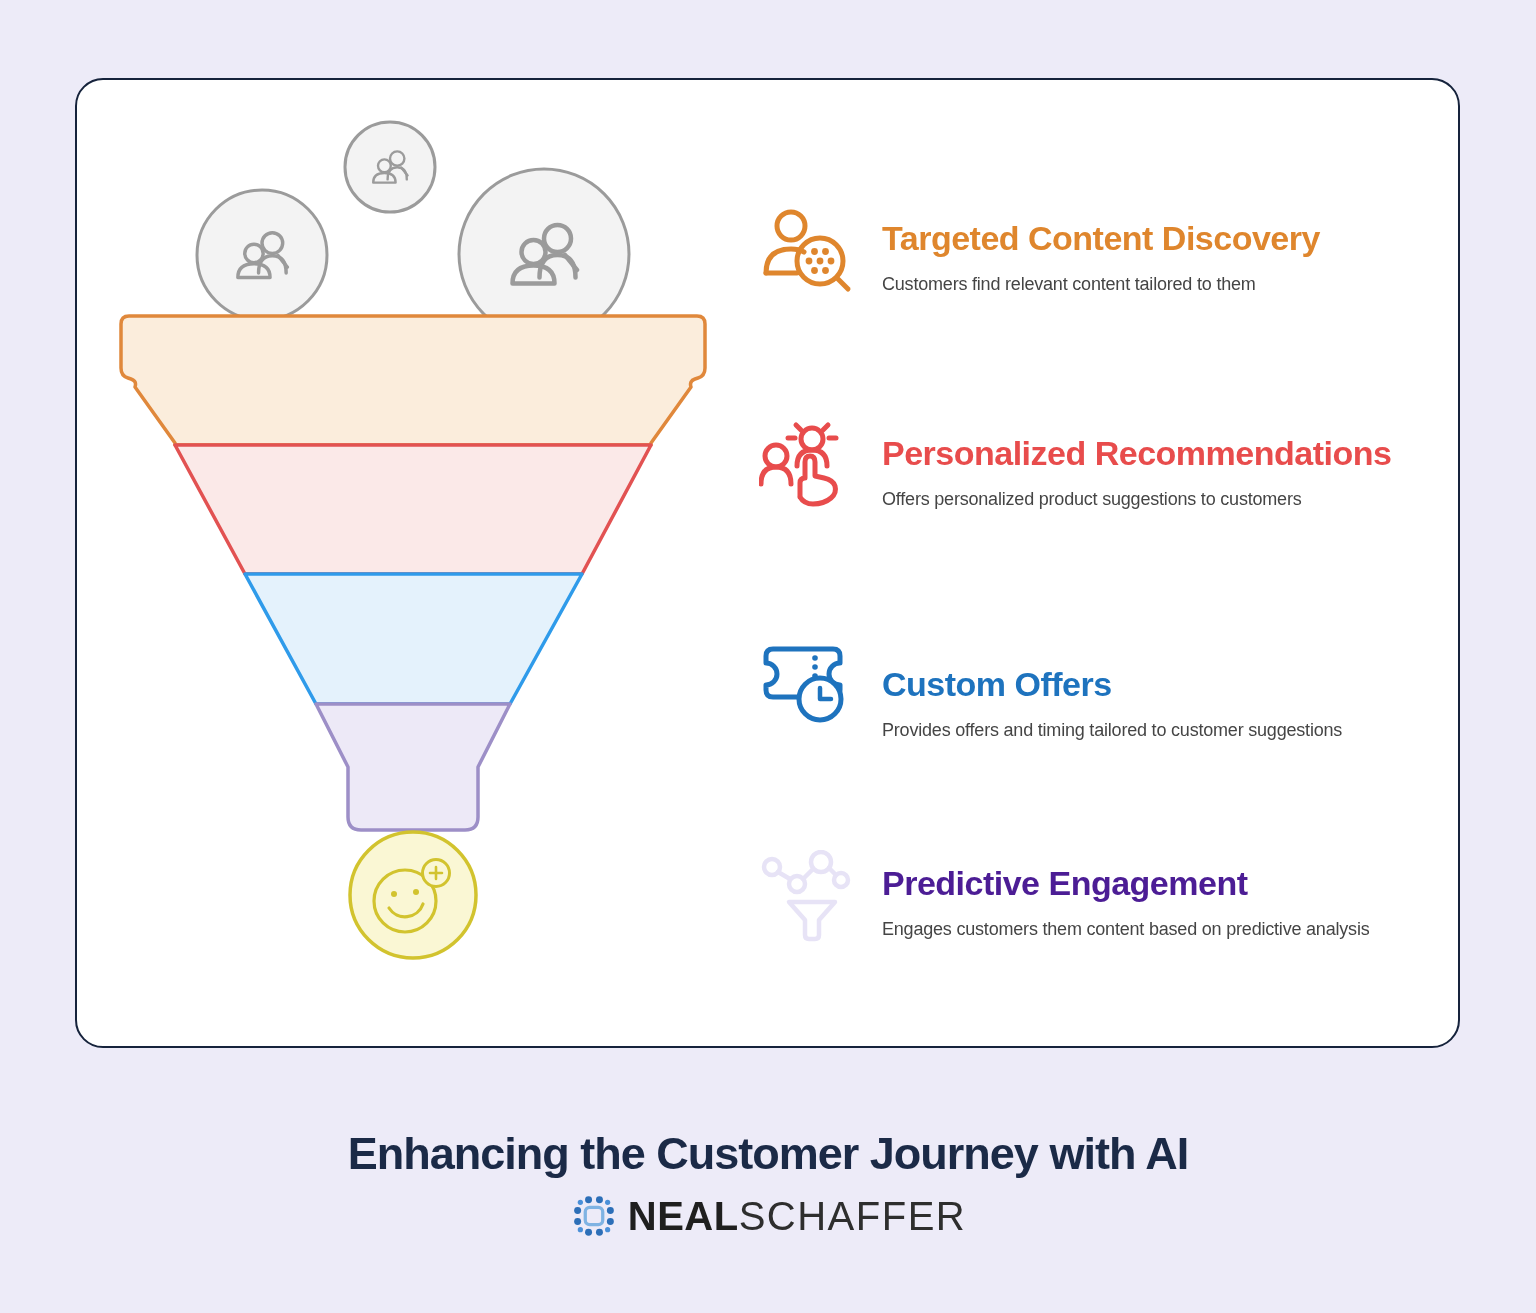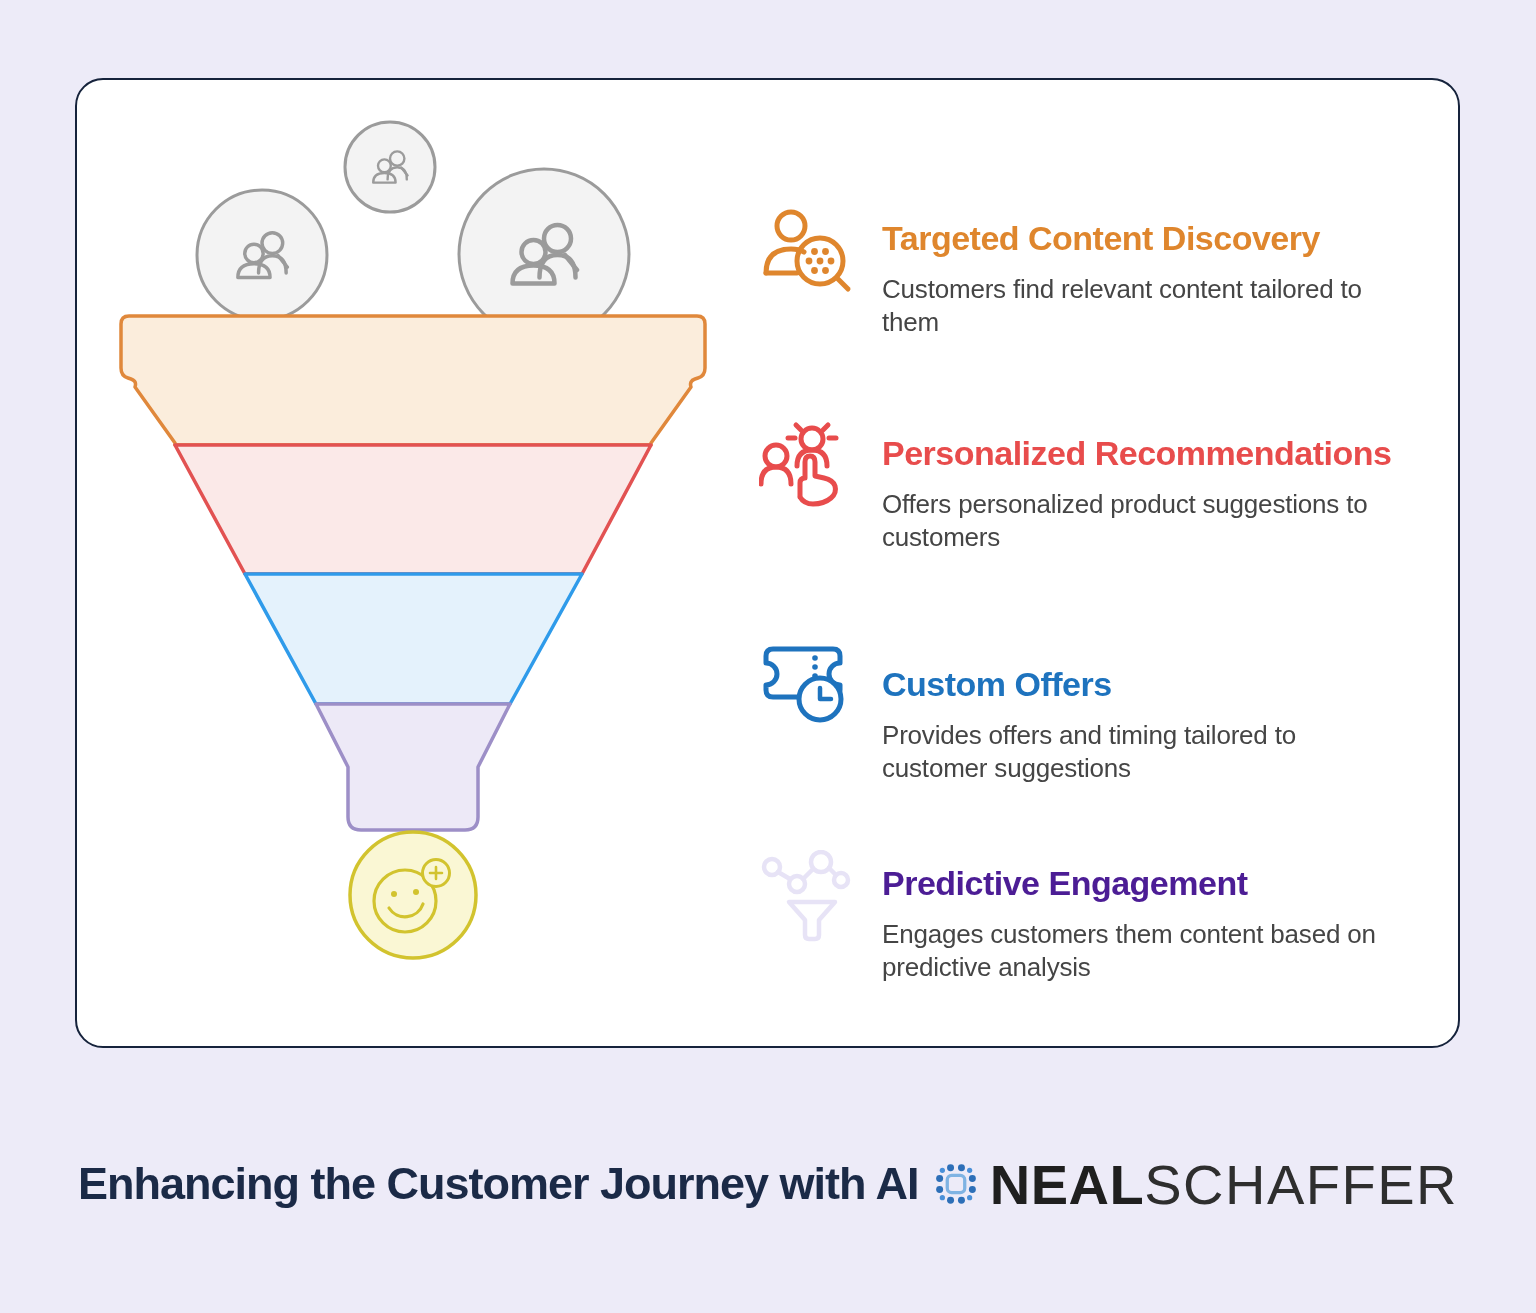--- a/index.html
+++ b/index.html
@@ -12,29 +12,29 @@
     background:#FFFFFF; border:2.5px solid #16233C; border-radius:28px;
   }
 
   .funnel-svg { position:absolute; left:15px; top:30px; width:650px; height:860px; }
 
   .features { position:absolute; left:0; top:0; width:100%; height:100%; }
   .feature { position:absolute; left:682px; display:flex; gap:28px; width:660px; }
   .f-icon { width:95px; height:95px; flex:0 0 95px; }
   .f-text { padding-top:16px; }
   .f-text h3 { font-size:34px; font-weight:700; letter-spacing:-0.5px; line-height:1.05; }
-  .f-text p { margin-top:16px; font-size:26px; color:#454545; line-height:1.28; max-width:522px; letter-spacing:-0.2px; }
+  .f-text p { margin-top:16px; font-size:18px; color:#454545; line-height:1.28; max-width:522px; letter-spacing:-0.2px; }
 
   .footer {
     position:absolute; left:0; top:1128px; width:1536px; height:112px;
-    display:flex; align-items:center; justify-content:space-between; padding:0 78px;
+    display:flex; align-items:center; justify-content:space-between; padding:0 78px;flex-direction:column;
   }
   .footer-title { font-size:45px; font-weight:700; letter-spacing:-1px; color:#1B2A47; }
   .brand { display:flex; align-items:center; gap:10px; }
-  .brand-name { font-size:56px; letter-spacing:0.5px; white-space:nowrap; }
+  .brand-name { font-size:40px; letter-spacing:0.5px; white-space:nowrap; }
   .brand-bold { font-weight:700; color:#1F1F1F; }
   .brand-light { font-weight:400; color:#2E2E2E; letter-spacing:1.5px; }
 </style>
 </head>
 <body>
 
 <div class="page">
 
   <div class="card">
 

